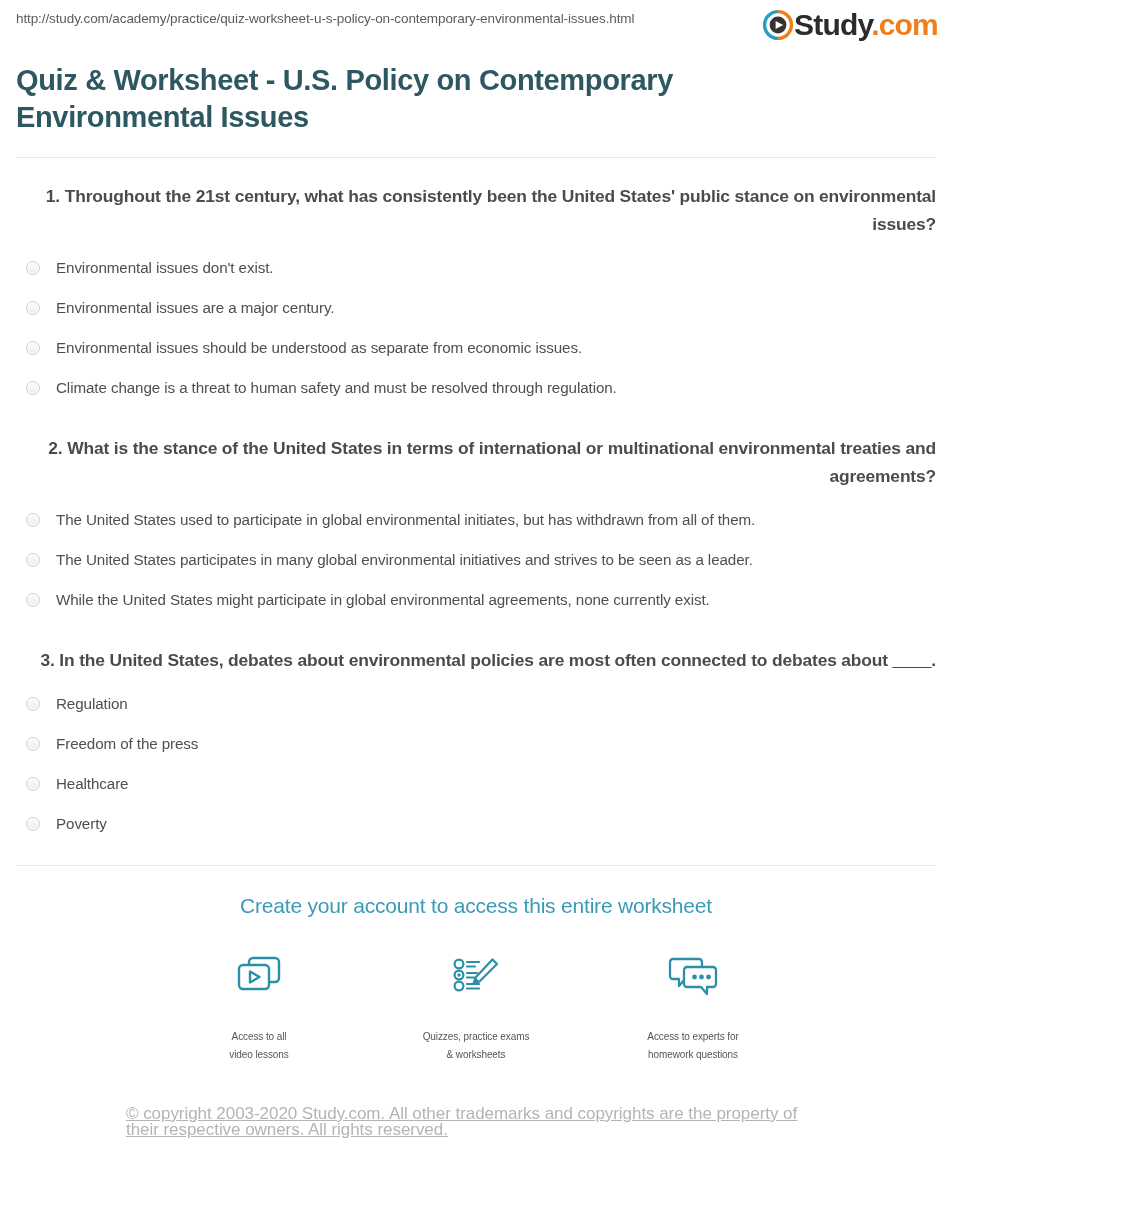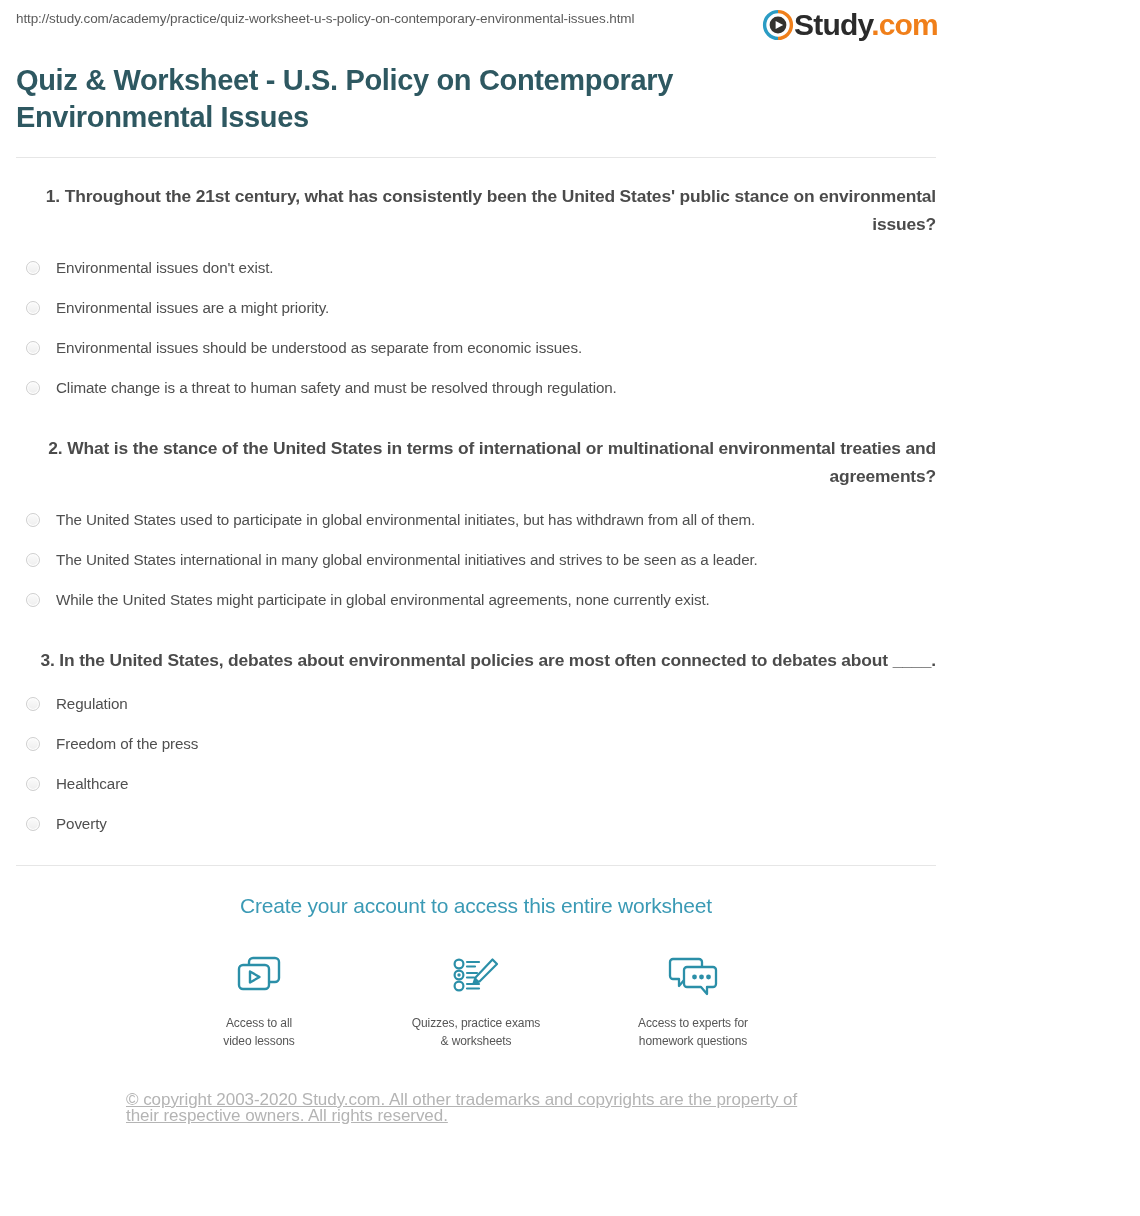--- a/index.html
+++ b/index.html
@@ -88,20 +88,21 @@
   .q-text {
     font-size: 17.4px;
     line-height: 28px;
     font-weight: 700;
     color: #4b4b4b;
     letter-spacing: -0.15px;
     margin: 0 0 10px 0;
     text-align: right;
   }
   .q-text .blank {
+    text-decoration: underline;
     letter-spacing: 0;
   }
 
   .answers {
     list-style: none;
     margin: 0;
     padding: 0;
   }
   .answer {
     display: flex;
@@ -156,22 +157,22 @@
     width: 217px;
     text-align: center;
   }
   .perk-icon {
     height: 58px;
     display: flex;
     align-items: center;
     justify-content: center;
   }
   .perk-label {
-    margin-top: 10px;
-    font-size: 12px;
+    margin-top: 24px;
+    font-size: 10px;
     line-height: 18px;
     color: #565656;
     white-space: pre-line;
     letter-spacing: -0.1px;
   }
 
   .copyright {
     margin: 42px auto 0 auto;
     width: 700px;
     text-align: left;
@@ -212,21 +213,21 @@
     <div class="question-block">
       <p class="q-text"><span>1.</span>
         <span>Throughout the 21st century, what has consistently been the United States' public stance on environmental issues?</span></p>
       <ul class="answers">
         <li class="answer">
           <span class="radio"></span>
           <span class="answer-label">Environmental issues don't exist.</span>
         </li>
         <li class="answer">
           <span class="radio"></span>
-          <span class="answer-label">Environmental issues are a might priority.</span>
+          <span class="answer-label">Environmental issues are a major century.</span>
         </li>
         <li class="answer">
           <span class="radio"></span>
           <span class="answer-label">Environmental issues should be understood as separate from economic issues.</span>
         </li>
         <li class="answer">
           <span class="radio"></span>
           <span class="answer-label">Climate change is a threat to human safety and must be resolved through regulation.</span>
         </li>
       </ul>
@@ -235,21 +236,21 @@
     <div class="question-block">
       <p class="q-text"><span>2.</span>
         <span>What is the stance of the United States in terms of international or multinational environmental treaties and agreements?</span></p>
       <ul class="answers">
         <li class="answer">
           <span class="radio"></span>
           <span class="answer-label">The United States used to participate in global environmental initiates, but has withdrawn from all of them.</span>
         </li>
         <li class="answer">
           <span class="radio"></span>
-          <span class="answer-label">The United States international in many global environmental initiatives and strives to be seen as a leader.</span>
+          <span class="answer-label">The United States participates in many global environmental initiatives and strives to be seen as a leader.</span>
         </li>
         <li class="answer">
           <span class="radio"></span>
           <span class="answer-label">While the United States might participate in global environmental agreements, none currently exist.</span>
         </li>
       </ul>
     </div>
 
     <div class="question-block">
       <p class="q-text"><span>3.</span>

